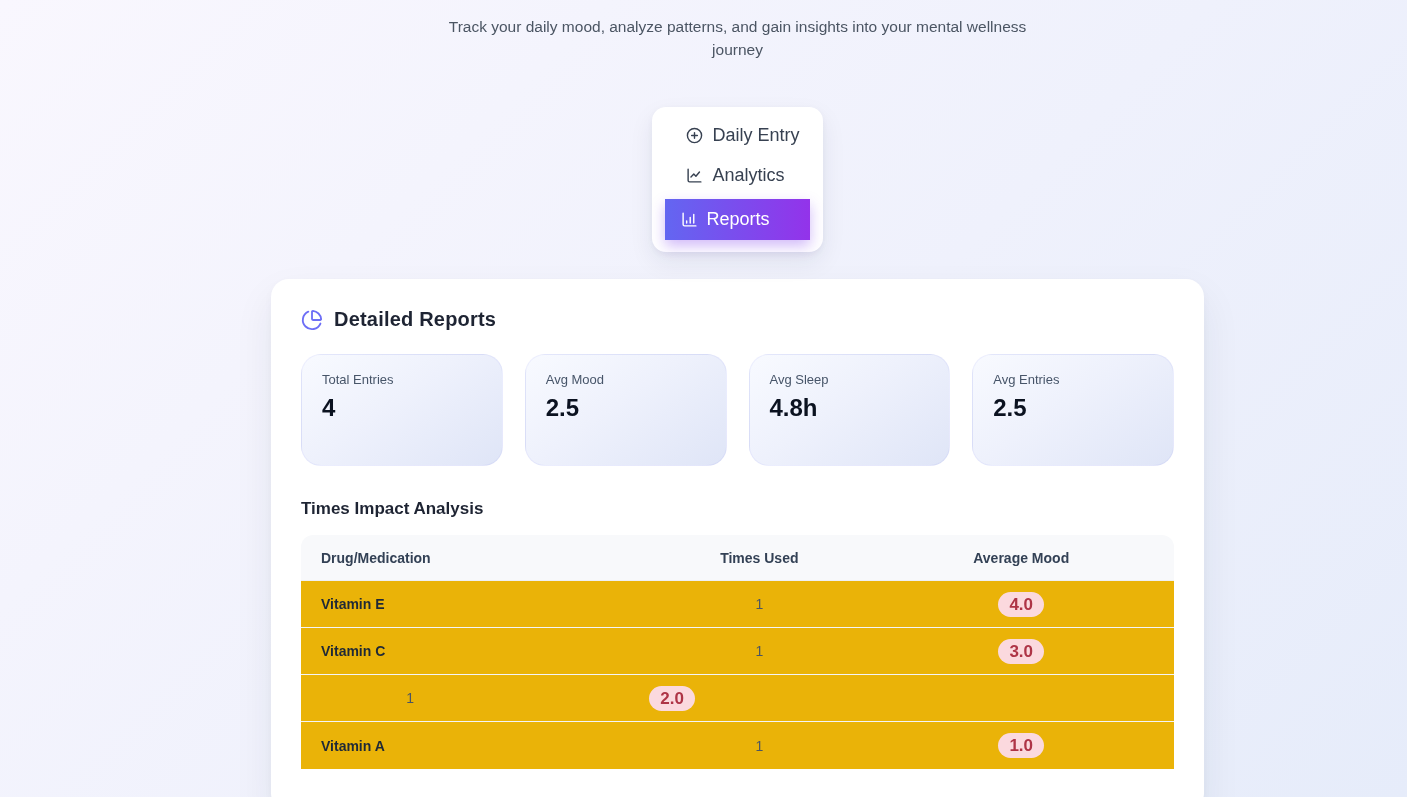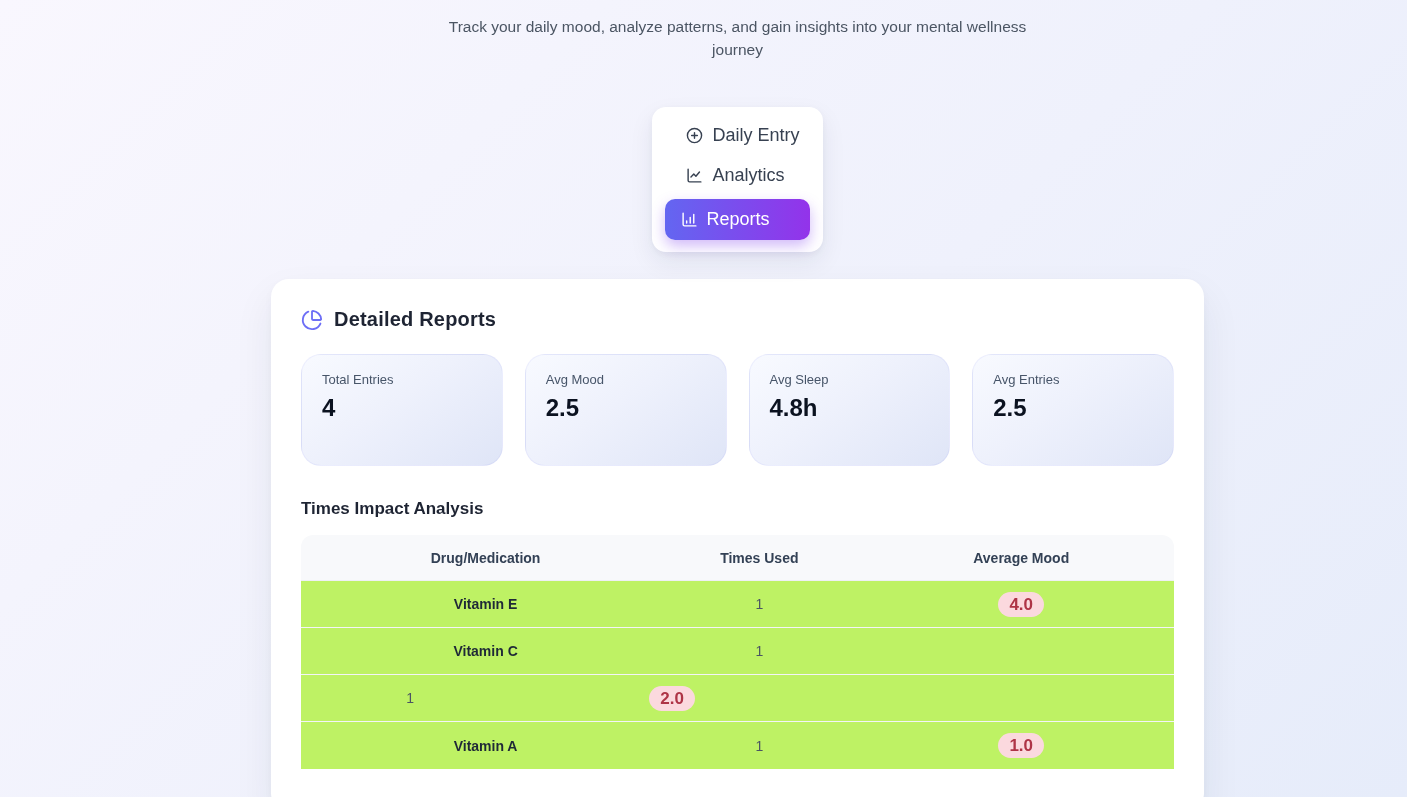--- a/index.html
+++ b/index.html
@@ -45,21 +45,21 @@
     color: #374151;
     cursor: pointer;
     white-space: nowrap;
   }
   .nav-item .ico { width: 17px; height: 17px; display: inline-flex; flex: none; }
   .nav-item .ico svg { width: 100%; height: 100%; }
   .nav-item.active {
     background: linear-gradient(90deg, #6366f1 0%, #9333ea 100%);
     color: #ffffff;
     padding: 10px 12px 10px 16px;
-    border-radius: 10px;
+    border-radius: 0;
     box-shadow: 0 6px 14px rgba(124, 58, 237, 0.35);
     gap: 8px;
   }
   
   .main-card {
     margin-top: 27px;
     background: #ffffff;
     border-radius: 18px;
     box-shadow: 0 18px 40px rgba(30, 41, 59, 0.07), 0 4px 10px rgba(30,41,59,0.03);
     padding: 29px 30px 42px 30px;
@@ -84,23 +84,23 @@
   .section-title { margin-top: 33px; font-size: 17px; font-weight: 700; color: #1e2433; }
   .table { margin-top: 16px; width: 100%; }
   .thead {
     display: flex;
     align-items: center;
     background: #f8f9fb;
     border-radius: 12px 12px 0 0;
     height: 46px;
     border-bottom: 1px solid #eef0f5;
   }
-  .tr { display: flex; align-items: center; height: 47px; background: #bef264; }
+  .tr { display: flex; align-items: center; height: 47px; background: #eab308; }
   .tr:not(:last-child) { border-bottom: 1px solid #f3f4f8; }
-  .col-drug  { flex: 0 0 40%; padding-left: 20px; text-align: center; }
+  .col-drug  { flex: 0 0 40%; padding-left: 20px; text-align: left; }
   .col-times { flex: 0 0 25%; text-align: center; }
   .col-mood  { flex: 0 0 35%; text-align: center; }
   .th { font-size: 14px; font-weight: 600; color: #334155; }
   .cell-drug  { font-size: 14px; font-weight: 600; color: #1f2937; }
   .cell-times { font-size: 14px; color: #4b5563; }
   .badge {
     display: inline-block;
     background: #fbd9de;
     color: #ae3446;
     font-size: 17px;
@@ -200,20 +200,23 @@
         <div class="col-drug cell-drug">Vitamin E</div>
         <div class="col-times cell-times">1</div>
         <div class="col-mood">
           <span class="badge">4.0</span>
         </div>
       </div>
 
       <div class="tr">
         <div class="col-drug cell-drug">Vitamin C</div>
         <div class="col-times cell-times">1</div>
+        <div class="col-mood">
+          <span class="badge">3.0</span>
+        </div>
       </div>
 
       <div class="tr">
         <div class="col-times cell-times">1</div>
         <div class="col-mood">
           <span class="badge">2.0</span>
         </div>
       </div>
 
       <div class="tr">

